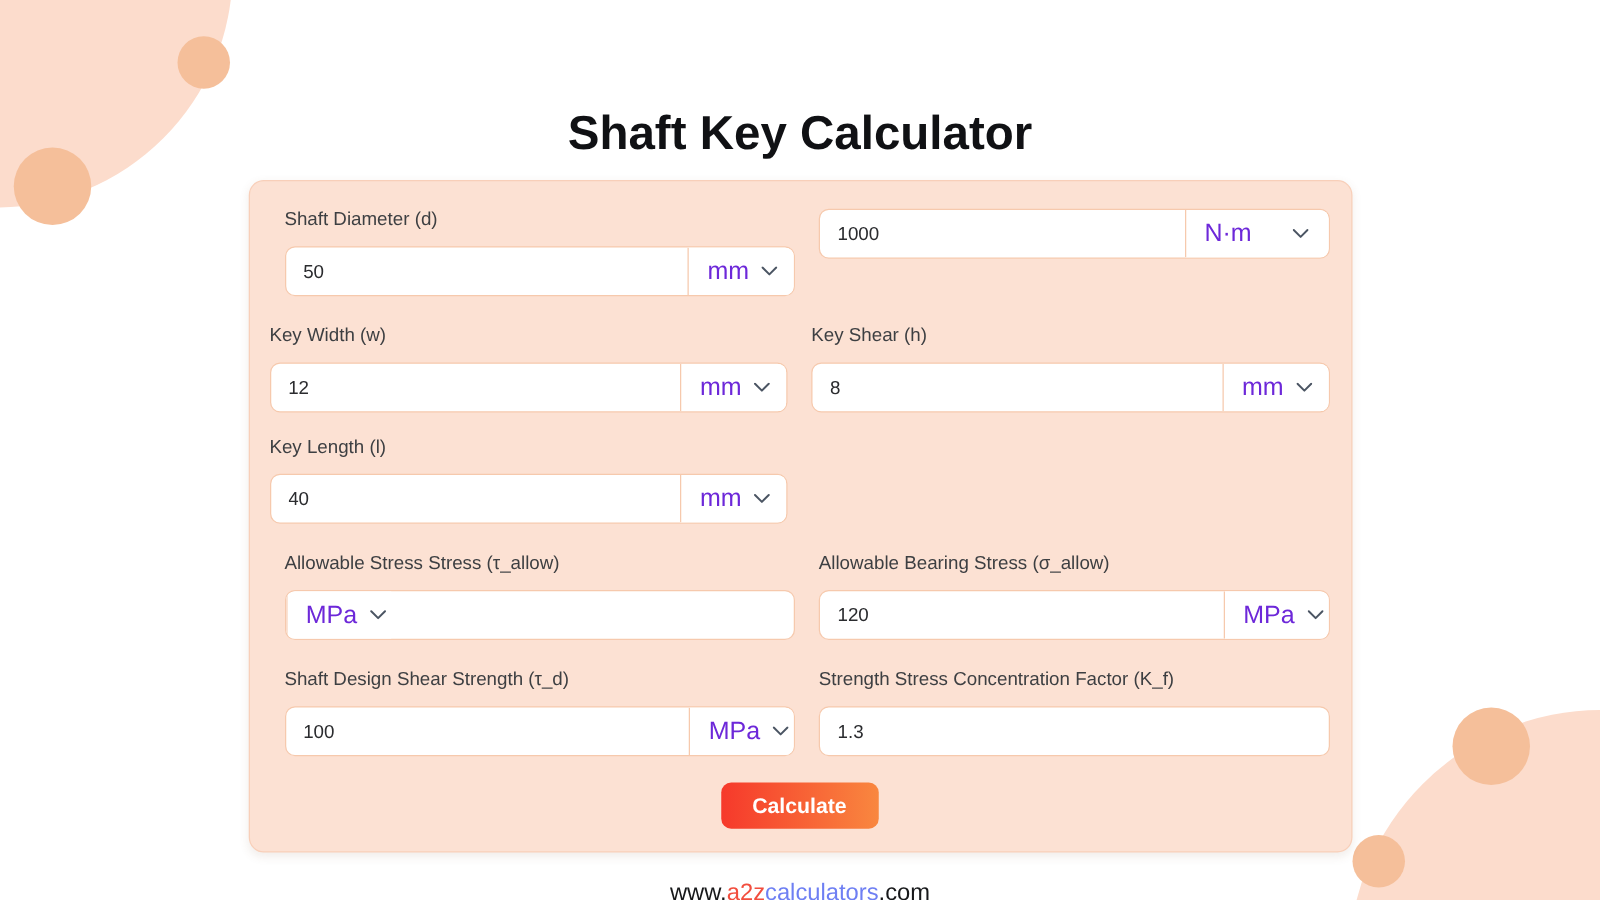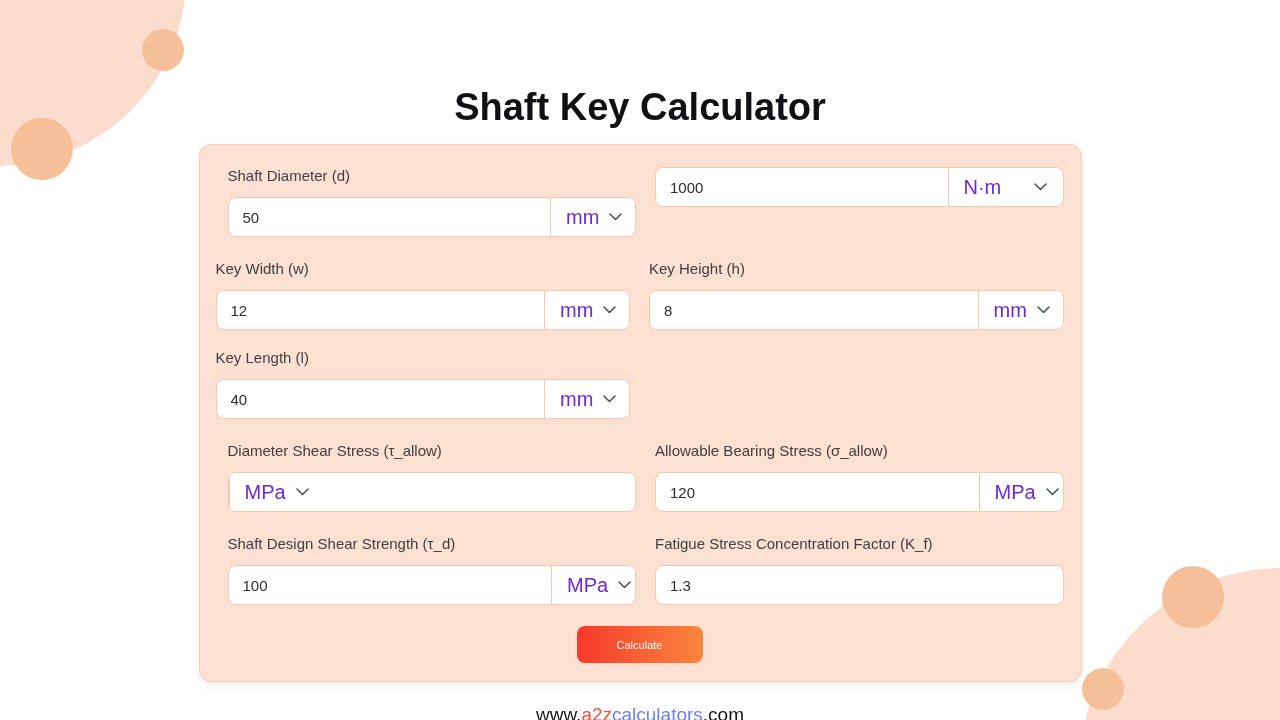--- a/index.html
+++ b/index.html
@@ -98,23 +98,24 @@
 
   
   .button-row { display: flex; justify-content: center; margin-top: 21px; }
   .calc-btn {
     width: 126px;
     height: 37px;
     border: none;
     border-radius: 8px;
     background: linear-gradient(90deg, #f6392b 0%, #f9873f 100%);
     color: #ffffff;
-    font-size: 11px;
+    font-size: 17px;
     font-family: inherit;
     cursor: pointer;
+    font-weight: bold;
   }
 
   
   .footer {
     text-align: center;
     margin-top: 22px;
     font-size: 19px;
     line-height: 22px;
     color: #17181a;
   }
@@ -176,21 +177,21 @@
             <span class="unit-label">mm</span>
             <span class="chevron">
                 <svg width="13" height="8" viewBox="0 0 13 8">
                   <path d="M1 1l5.5 5.5L12 1" fill="none" stroke="#4b5563" stroke-width="1.6" stroke-linecap="round" stroke-linejoin="round"></path>
                 </svg>
               </span>
           </div>
         </div>
       </div>
       <div class="field">
-        <div class="field-label">Key Height (h)</div>
+        <div class="field-label">Key Shear (h)</div>
         <div class="input-group">
           <input class="text-input" type="text" value="8" style="">
           <div class="unit-select w-mm">
             <span class="unit-label">mm</span>
             <span class="chevron">
                 <svg width="13" height="8" viewBox="0 0 13 8">
                   <path d="M1 1l5.5 5.5L12 1" fill="none" stroke="#4b5563" stroke-width="1.6" stroke-linecap="round" stroke-linejoin="round"></path>
                 </svg>
               </span>
           </div>
@@ -207,21 +208,21 @@
                   <path d="M1 1l5.5 5.5L12 1" fill="none" stroke="#4b5563" stroke-width="1.6" stroke-linecap="round" stroke-linejoin="round"></path>
                 </svg>
               </span>
           </div>
         </div>
       </div>
     </div>
 
     <div class="row cols-2">
       <div class="field">
-        <div class="field-label">Diameter Shear Stress (τ_allow)</div>
+        <div class="field-label">Allowable Stress Stress (τ_allow)</div>
         <div class="input-group">
           <div class="unit-select w-mpa">
             <span class="unit-label">MPa</span>
             <span class="chevron">
                 <svg width="13" height="8" viewBox="0 0 13 8">
                   <path d="M1 1l5.5 5.5L12 1" fill="none" stroke="#4b5563" stroke-width="1.6" stroke-linecap="round" stroke-linejoin="round"></path>
                 </svg>
               </span>
           </div>
         </div>
@@ -251,21 +252,21 @@
             <span class="unit-label">MPa</span>
             <span class="chevron">
                 <svg width="13" height="8" viewBox="0 0 13 8">
                   <path d="M1 1l5.5 5.5L12 1" fill="none" stroke="#4b5563" stroke-width="1.6" stroke-linecap="round" stroke-linejoin="round"></path>
                 </svg>
               </span>
           </div>
         </div>
       </div>
       <div class="field">
-        <div class="field-label">Fatigue Stress Concentration Factor (K_f)</div>
+        <div class="field-label">Strength Stress Concentration Factor (K_f)</div>
         <div class="input-group">
           <input class="text-input" type="text" value="1.3" style="">
         </div>
       </div>
     </div>
 
     <div class="button-row">
       <button class="calc-btn">Calculate</button>
     </div>
 

